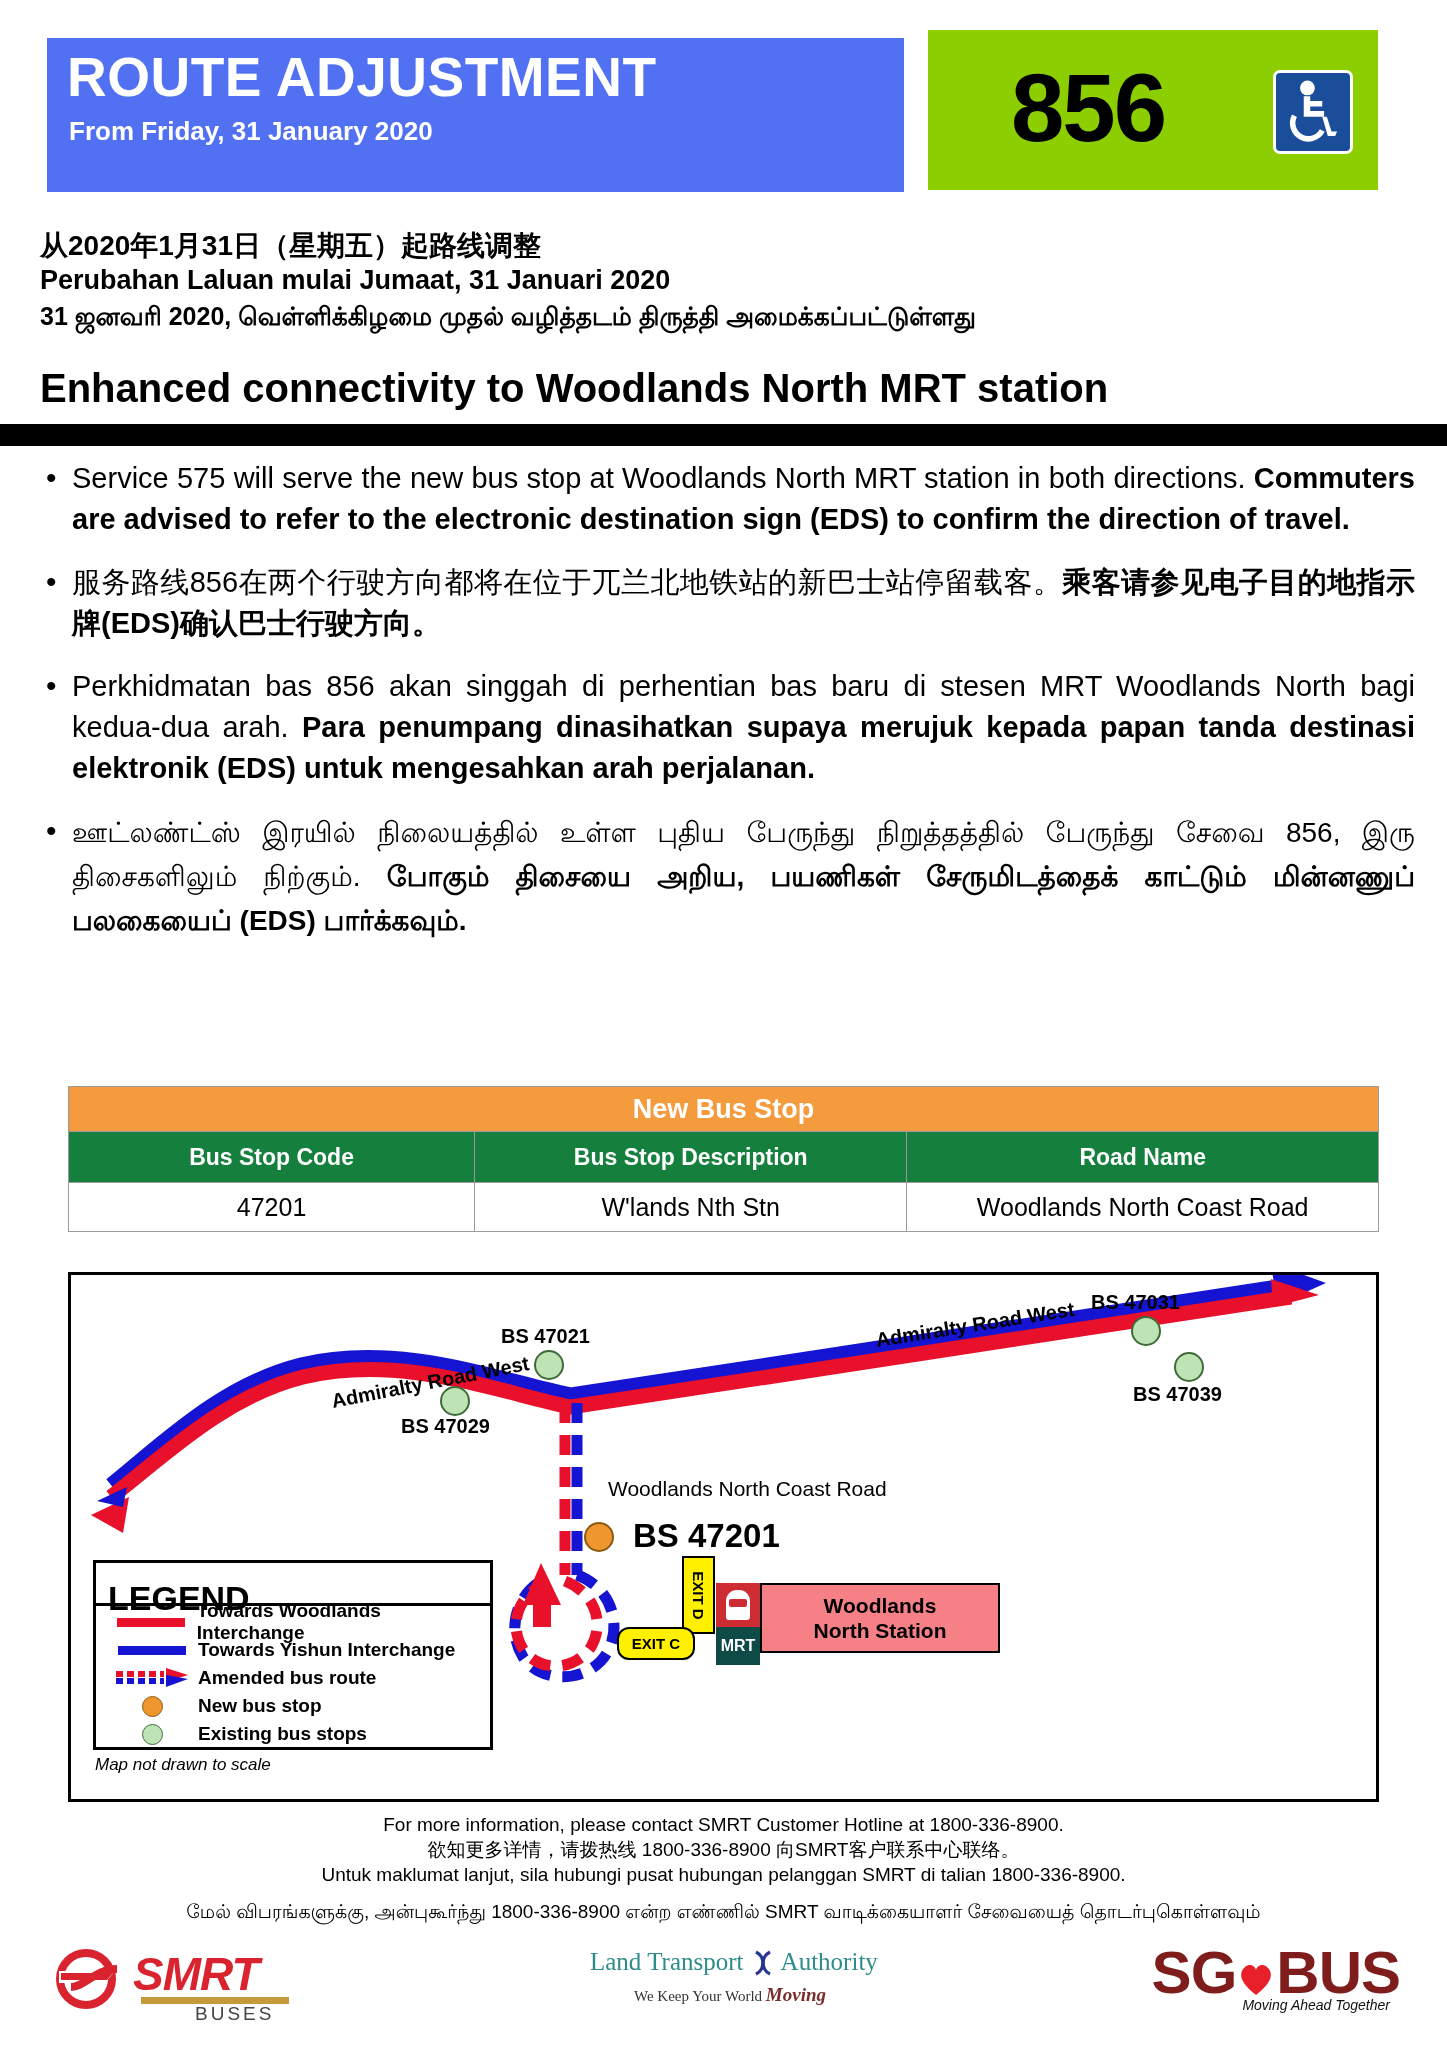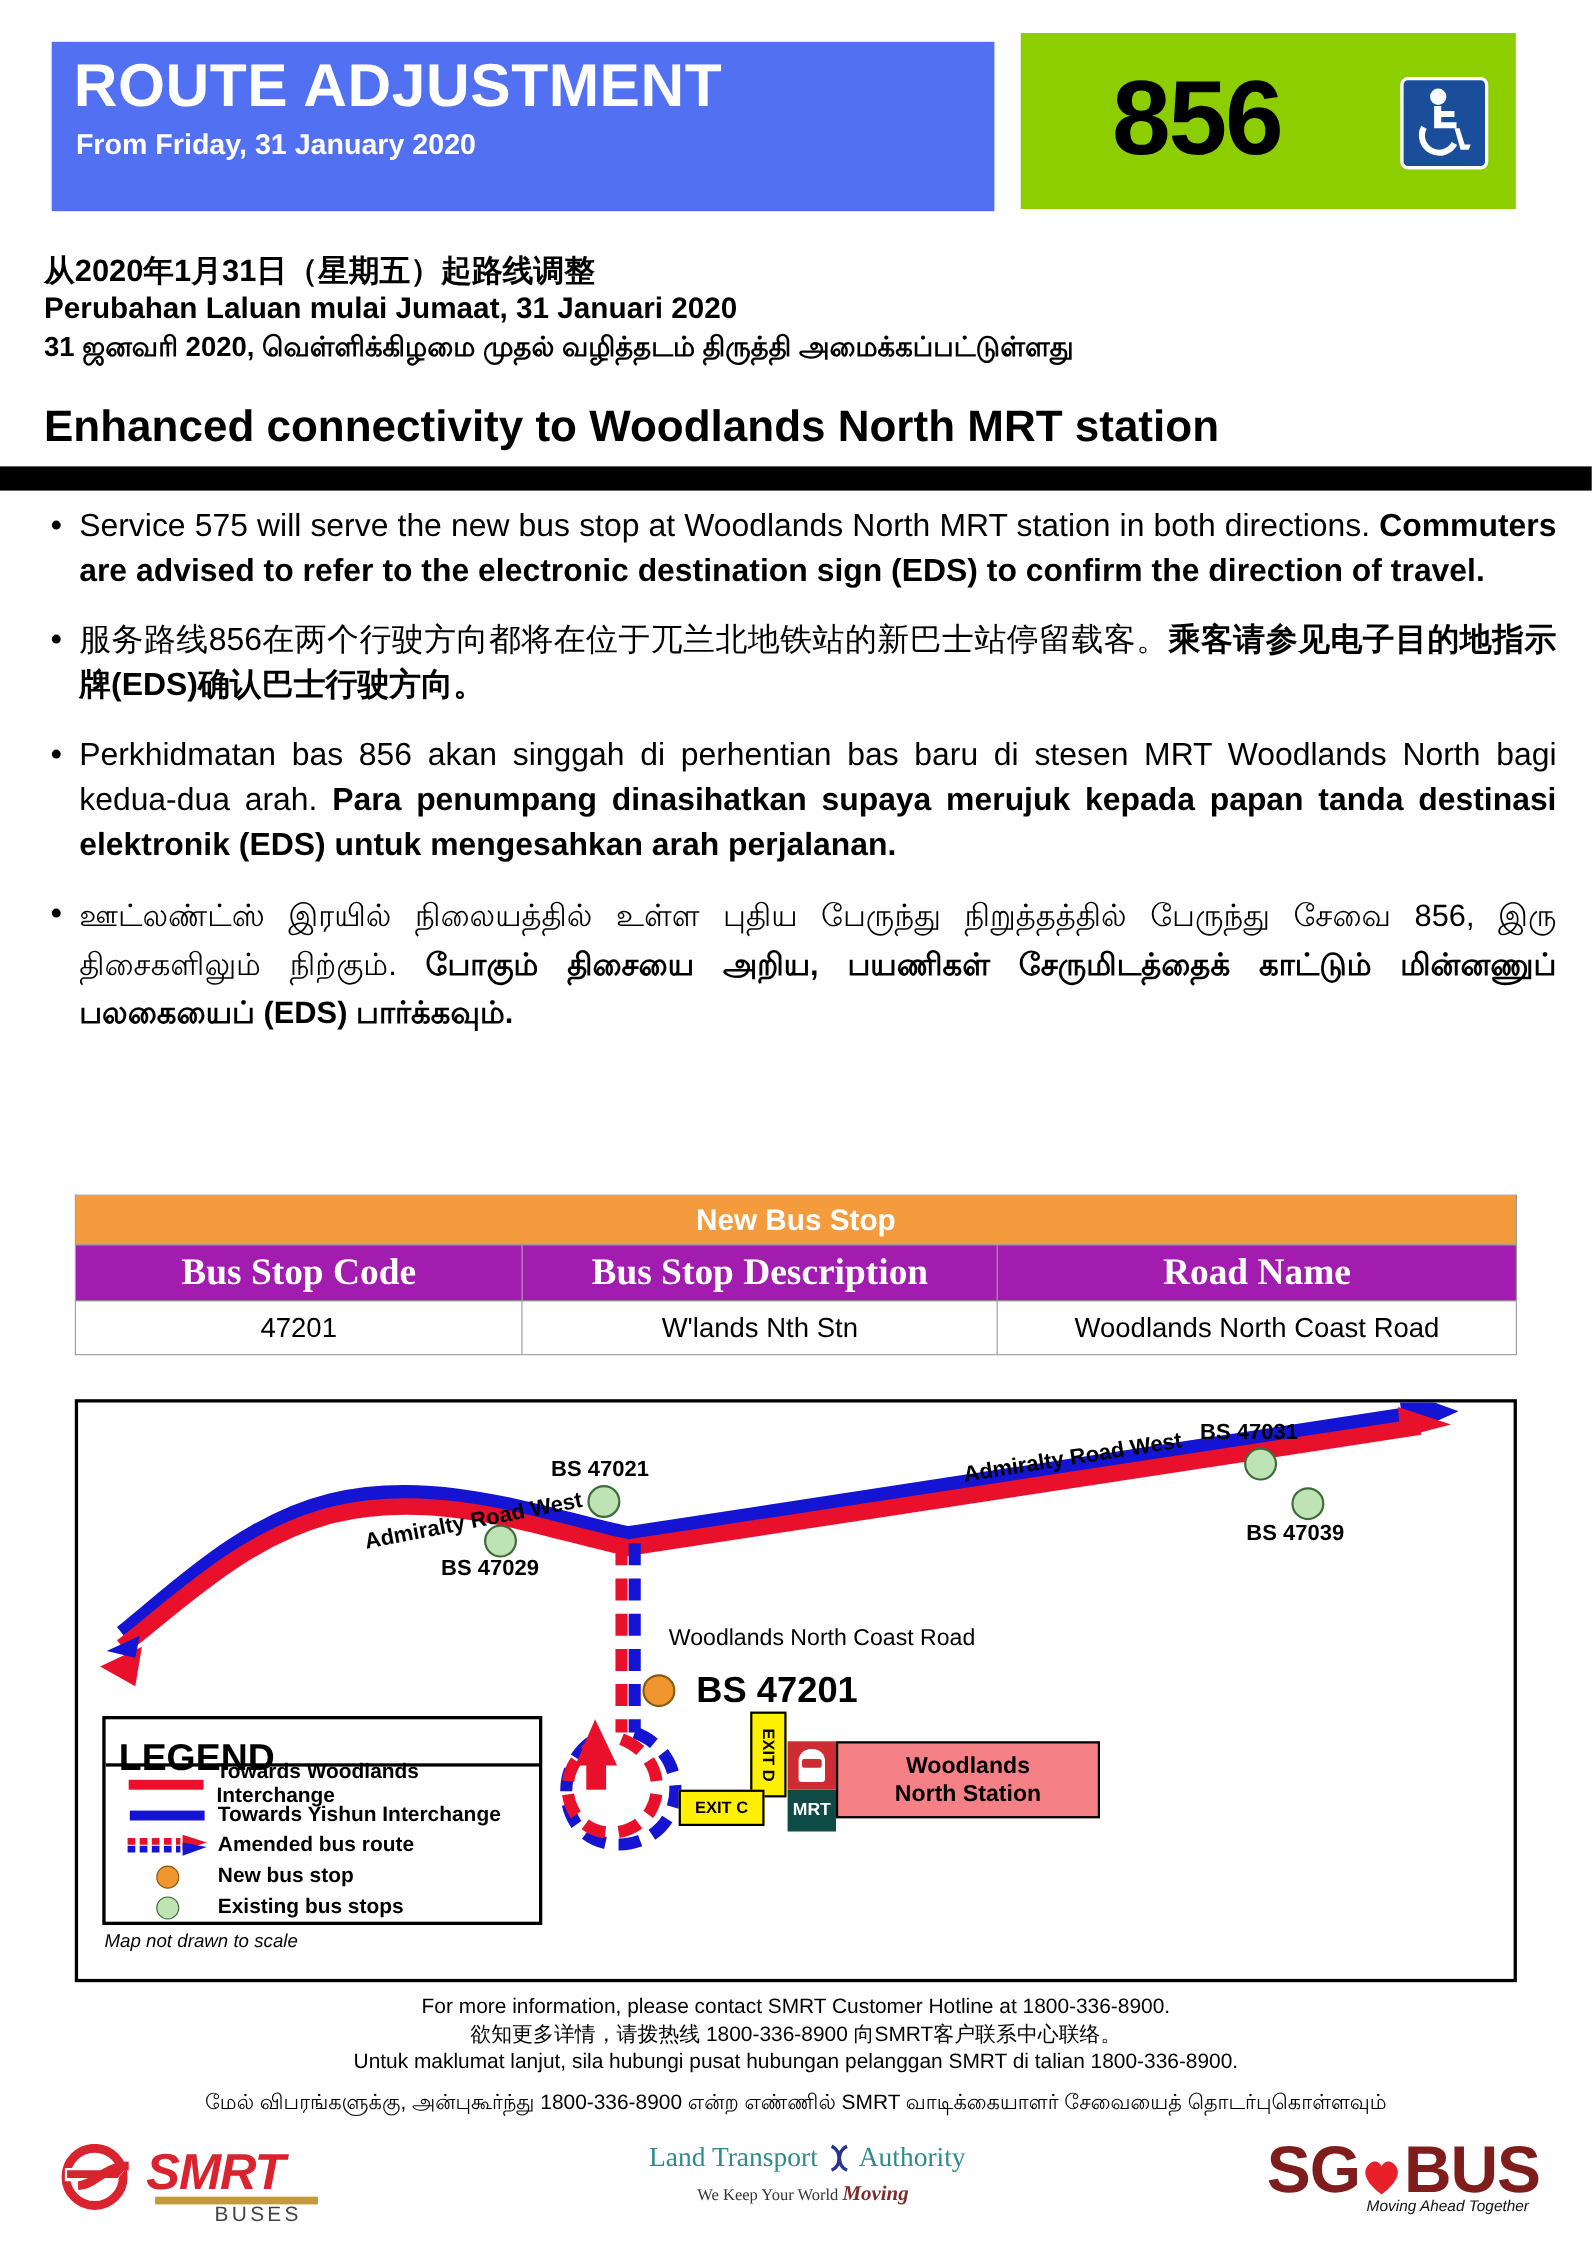--- a/index.html
+++ b/index.html
@@ -74,23 +74,22 @@
     border-collapse:collapse;
   }
   .bs-table th,.bs-table td{
     border:1px solid #9a9a9a;text-align:center;
   }
   .bs-table .thead-main{
     background:#F49B3E;color:#fff;font-size:27px;font-weight:bold;
     height:45px;
   }
   .bs-table .thead-sub th{
-    background:#a21caf;color:#fff;font-size:34px;font-weight:bold;
+    background:#15803d;color:#fff;font-size:23px;font-weight:bold;
     height:48px;
-    font-family:Liberation Serif, serif;
   }
   .bs-table td{
     background:#fff;color:#000;font-size:25px;height:46px;font-weight:normal;
   }
 
   
   .map-box{
     position:absolute;left:68px;top:1272px;width:1311px;height:530px;
     border:3px solid #000;box-sizing:border-box;background:#fff;
   }
@@ -127,21 +126,21 @@
   }
 
   
   .exit-box{
     position:absolute;background:#FFF000;border:2px solid #000;
     display:flex;align-items:center;justify-content:center;
     font-size:15px;font-weight:bold;color:#000;box-sizing:border-box;
   }
   .exit-d{left:611px;top:281px;width:33px;height:78px;}
   .exit-d span{transform:rotate(90deg);white-space:nowrap;}
-  .exit-c{left:546px;top:352px;width:78px;height:33px;}
+  .exit-c{left:546px;top:352px;width:78px;height:33px;border-radius:12px;}
 
   .mrt-icon{
     position:absolute;left:645px;top:308px;width:44px;height:70px;
   }
   .mrt-top{width:44px;height:44px;background:#CE2C33;position:relative;}
   .mrt-bot{
     width:44px;height:38px;background:#0E4A46;color:#fff;
     font-size:16px;font-weight:bold;display:flex;align-items:center;justify-content:center;
   }
   .train-glyph{

